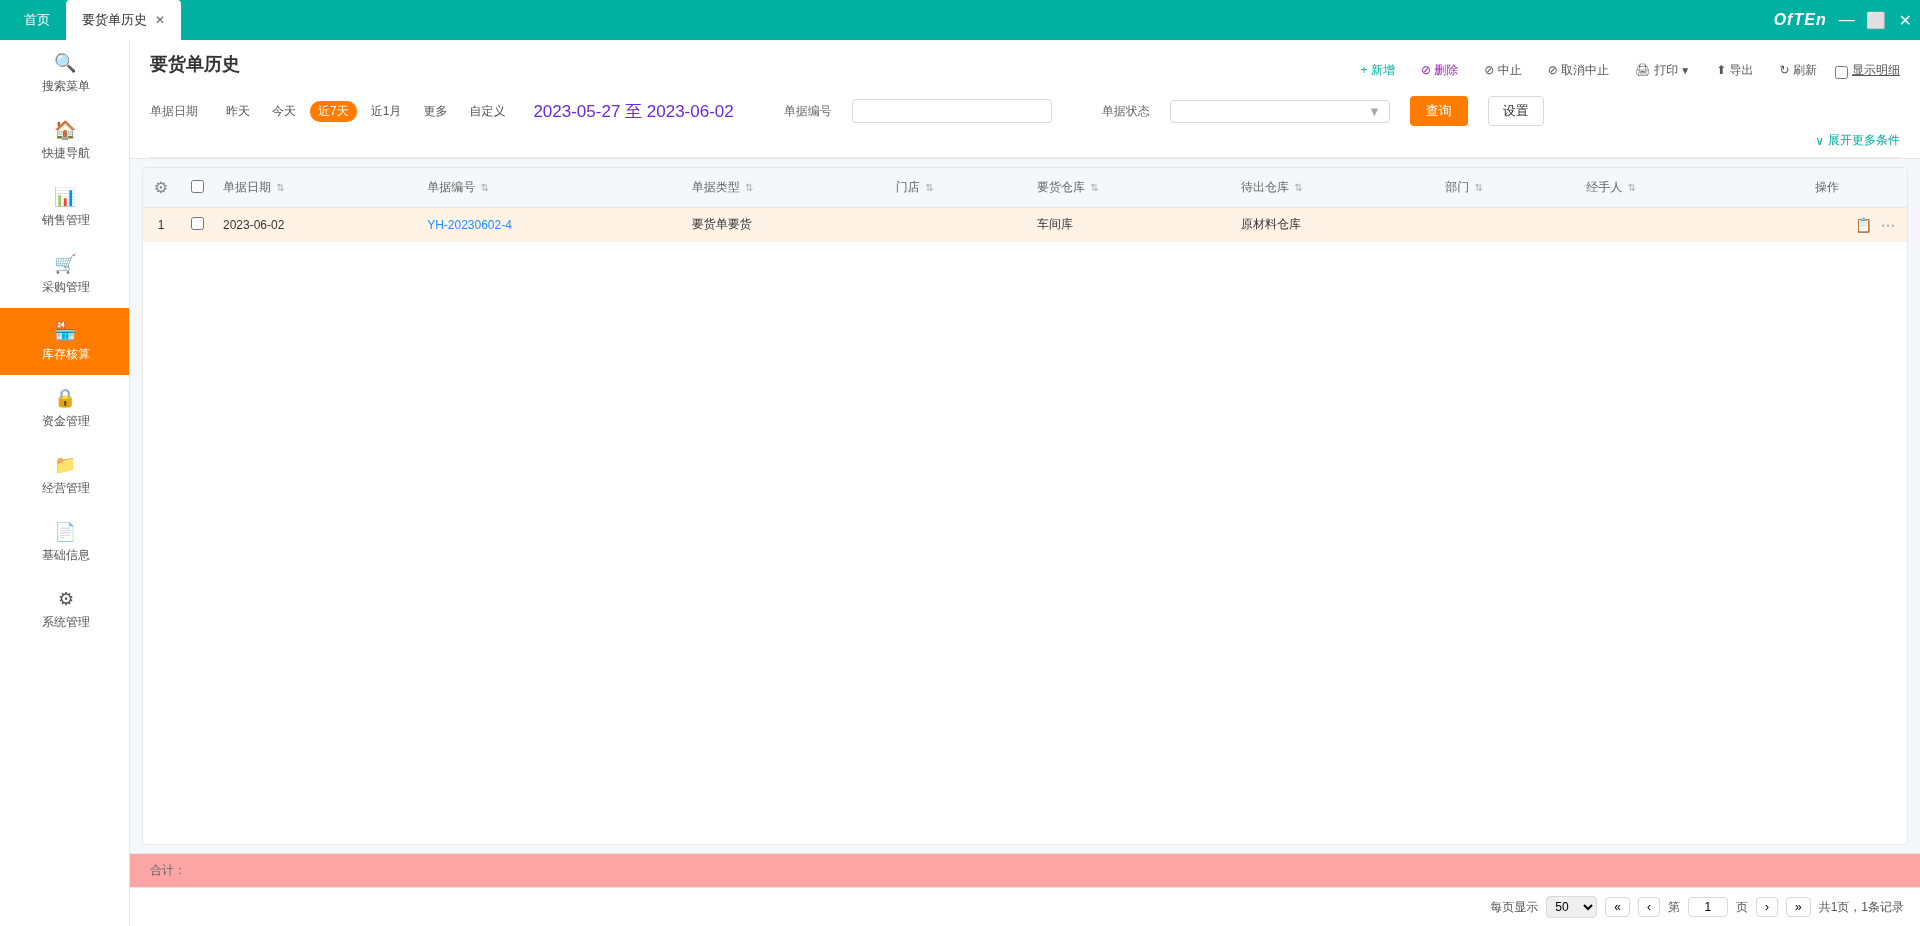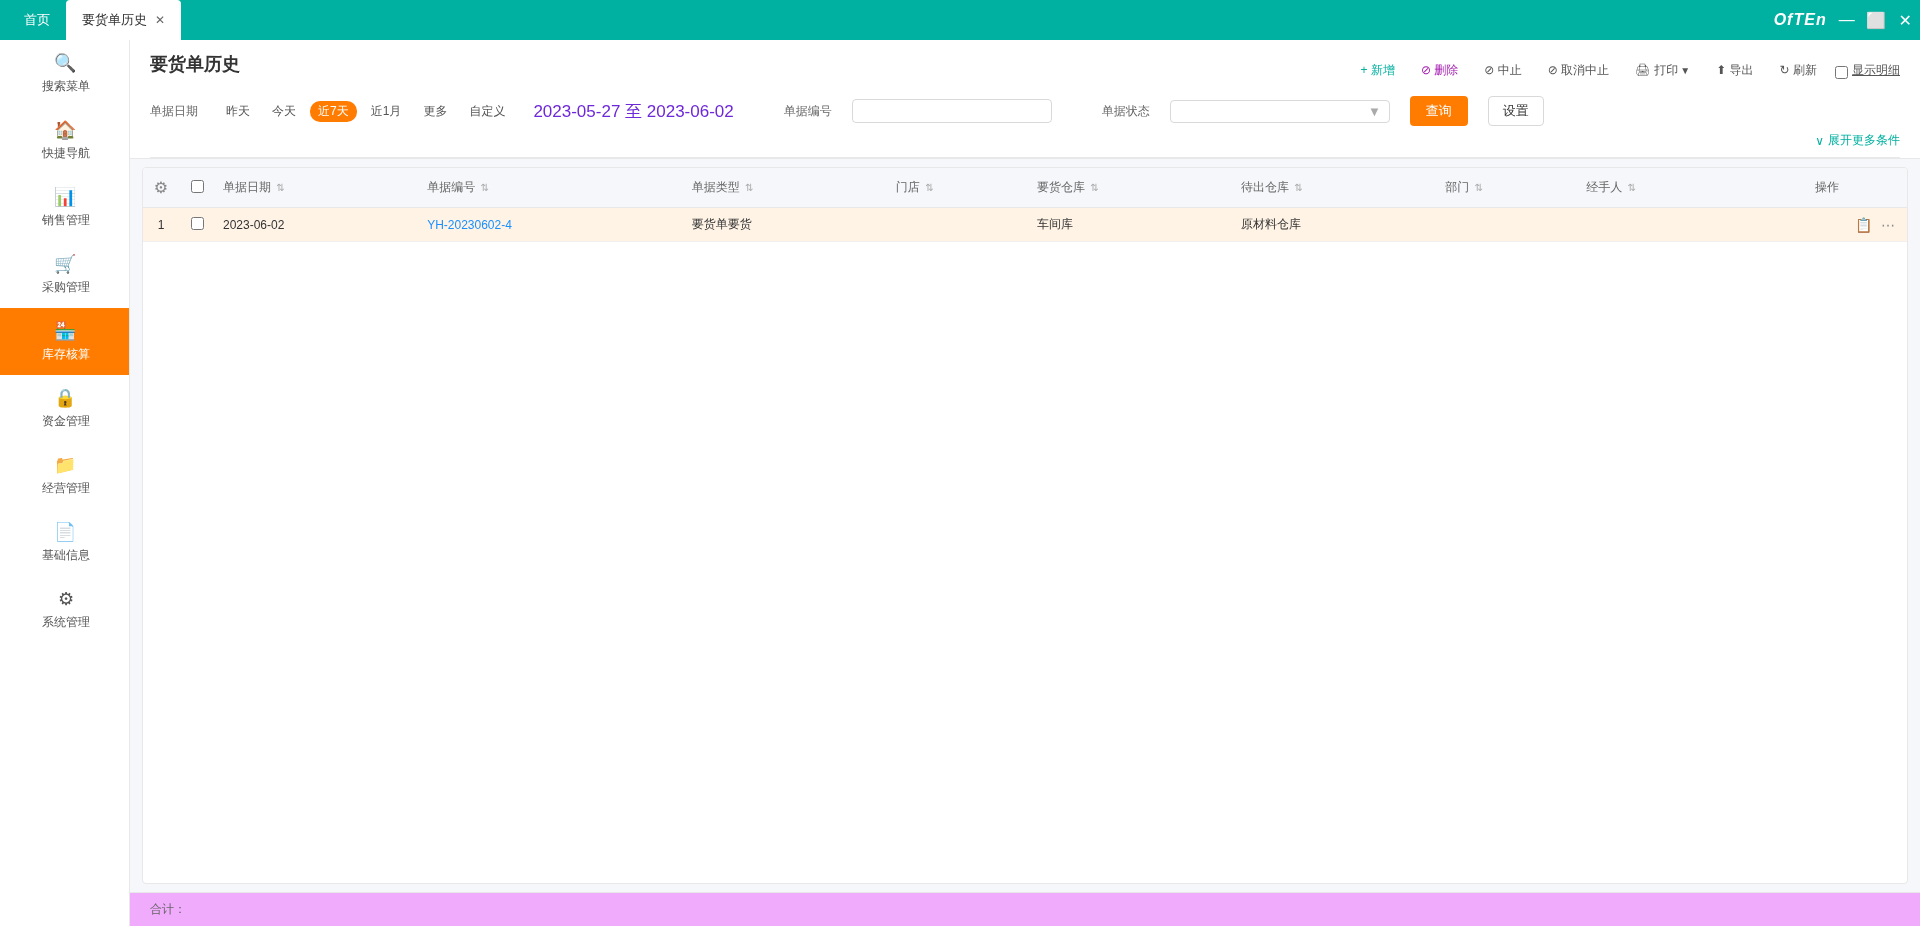--- a/index.html
+++ b/index.html
@@ -255,21 +255,21 @@
     tr.highlighted { background: #fff3e6; }
     .link-text { color: #1890ff; cursor: pointer; }
     .settings-col { width: 36px; text-align: center; }
     .check-col { width: 36px; text-align: center; }
     .action-col { text-align: center; padding-right: 12px; }
     .action-icons { display: flex; gap: 8px; justify-content: flex-end; }
     .action-icon { cursor: pointer; color: #888; font-size: 14px; }
 
     
     .footer-bar {
-      background: #f0abfc;
+      background: #fca5a5;
       padding: 8px 20px;
       border-top: 1px solid #e8e8e8;
       display: flex;
       align-items: center;
       font-size: 12px;
       color: #666;
       flex-shrink: 0;
     }
 
     
@@ -501,15 +501,31 @@
             </td>
           </tr>
         </tbody>
       </table>
     </div>
 
     <div class="footer-bar">
       <span>合计：</span>
     </div>
 
+    <div class="pagination-bar">
+      <span>每页显示</span>
+      <select class="page-size-select">
+        <option>50</option>
+        <option>100</option>
+        <option>200</option>
+      </select>
+      <button class="page-nav-btn">«</button>
+      <button class="page-nav-btn">‹</button>
+      <span>第</span>
+      <input class="page-input" type="text" value="1" style="">
+      <span>页</span>
+      <button class="page-nav-btn">›</button>
+      <button class="page-nav-btn">»</button>
+      <span>共1页，1条记录</span>
+    </div>
 
   </div>
 </div>
 
 </body></html>

